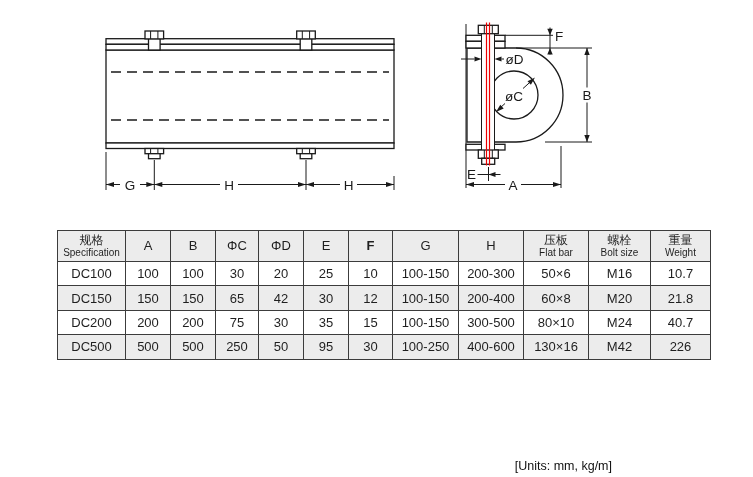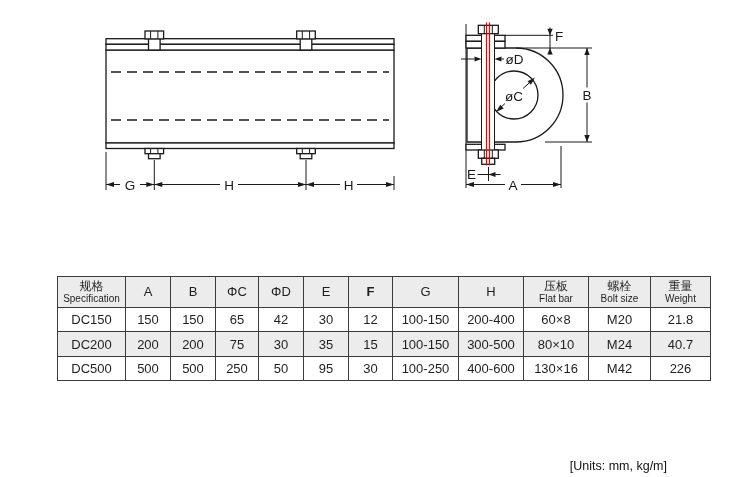--- a/index.html
+++ b/index.html
@@ -6,29 +6,29 @@
   .page{position:relative;width:753px;height:477px;background:#ffffff;overflow:hidden;
         font-family:"Liberation Sans",sans-serif;}
   .drawing{position:absolute;left:0;top:0;}
   .ln{stroke:#1a1a1a;stroke-width:1.3;fill:none;}
   .thin{stroke:#1a1a1a;stroke-width:1;fill:none;}
   .wht{fill:#ffffff;stroke:#1a1a1a;stroke-width:1.3;}
   .arr{fill:#1a1a1a;stroke:none;}
   .dash{stroke:#1a1a1a;stroke-width:1.3;fill:none;stroke-dasharray:10 6;}
   .dim-label{font-size:13.5px;fill:#1a1a1a;font-family:"Liberation Sans",sans-serif;}
   .spec-table{position:absolute;left:57px;top:230px;width:653px;border-collapse:collapse;
-        table-layout:fixed;text-align:center;color:#1f1f1f;margin-top:46px;}
+        table-layout:fixed;text-align:center;color:#1f1f1f;}
   .spec-table th,.spec-table td{border:1px solid #3c3c3c;padding:0;overflow:hidden;}
   .spec-table thead th{background:#ececec;font-weight:normal;height:30px;font-size:12px;line-height:1.18;}
   .spec-table thead th.bold{font-weight:bold;}
   .h-single{font-size:13px;}
   .h-en{font-size:10px;}
   .spec-table tbody td{height:23.4px;font-size:13px;background:#ffffff;}
   .spec-table tbody tr:nth-child(even) td{background:#ececec;}
-  .units{position:absolute;top:459px;left:0;width:667px;text-align:right;font-size:12.5px;color:#111111;}
+  .units{position:absolute;top:459px;left:0;width:612px;text-align:right;font-size:12.5px;color:#111111;}
 </style>
 </head>
 <body>
 
 <div class="page">
 
   <svg class="drawing" width="753" height="222" viewBox="0 0 753 222">
 
     <g>
       <rect x="106" y="50" width="288" height="93" class="ln" fill="#dcdcdc"></rect>
@@ -227,20 +227,34 @@
           <div class="h-en">Bolt size</div>
         </th>
         <th>
           <div>重量</div>
           <div class="h-en">Weight</div>
         </th>
       </tr>
     </thead>
     <tbody>
         <tr>
+          <td>DC100</td>
+          <td>100</td>
+          <td>100</td>
+          <td>30</td>
+          <td>20</td>
+          <td>25</td>
+          <td>10</td>
+          <td>100-150</td>
+          <td>200-300</td>
+          <td>50×6</td>
+          <td>M16</td>
+          <td>10.7</td>
+        </tr>
+        <tr>
           <td>DC150</td>
           <td>150</td>
           <td>150</td>
           <td>65</td>
           <td>42</td>
           <td>30</td>
           <td>12</td>
           <td>100-150</td>
           <td>200-400</td>
           <td>60×8</td>

